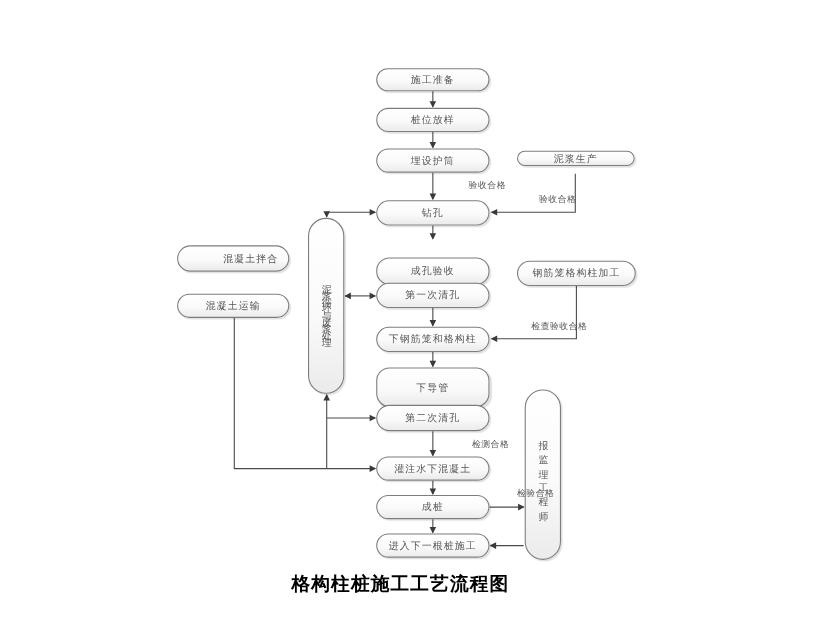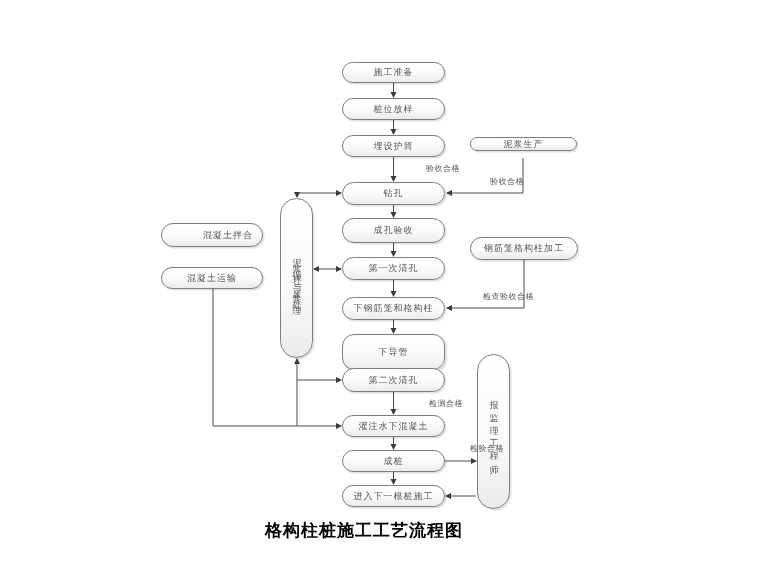--- a/index.html
+++ b/index.html
@@ -99,21 +99,21 @@
     </div>
   <div class="node pill" style="left:342px;top:98px;width:103px;height:22px;">
       <span>桩位放样</span>
     </div>
   <div class="node pill" style="left:342px;top:135px;width:103px;height:22px;">
       <span>埋设护筒</span>
     </div>
   <div class="node pill" style="left:342px;top:182px;width:103px;height:23px;">
       <span>钻孔</span>
     </div>
-  <div class="node pill" style="left:342px;top:218px;width:103px;height:25px;">
+  <div class="node pill" style="left:342px;top:234px;width:103px;height:25px;">
       <span>成孔验收</span>
     </div>
   <div class="node pill" style="left:342px;top:257px;width:103px;height:23px;">
       <span>第一次清孔</span>
     </div>
   <div class="node pill" style="left:342px;top:297px;width:103px;height:23px;">
       <span>下钢筋笼和格构柱</span>
     </div>
   <div class="node pill" style="left:342px;top:334px;width:103px;height:36px;">
       <span>下导管</span>

